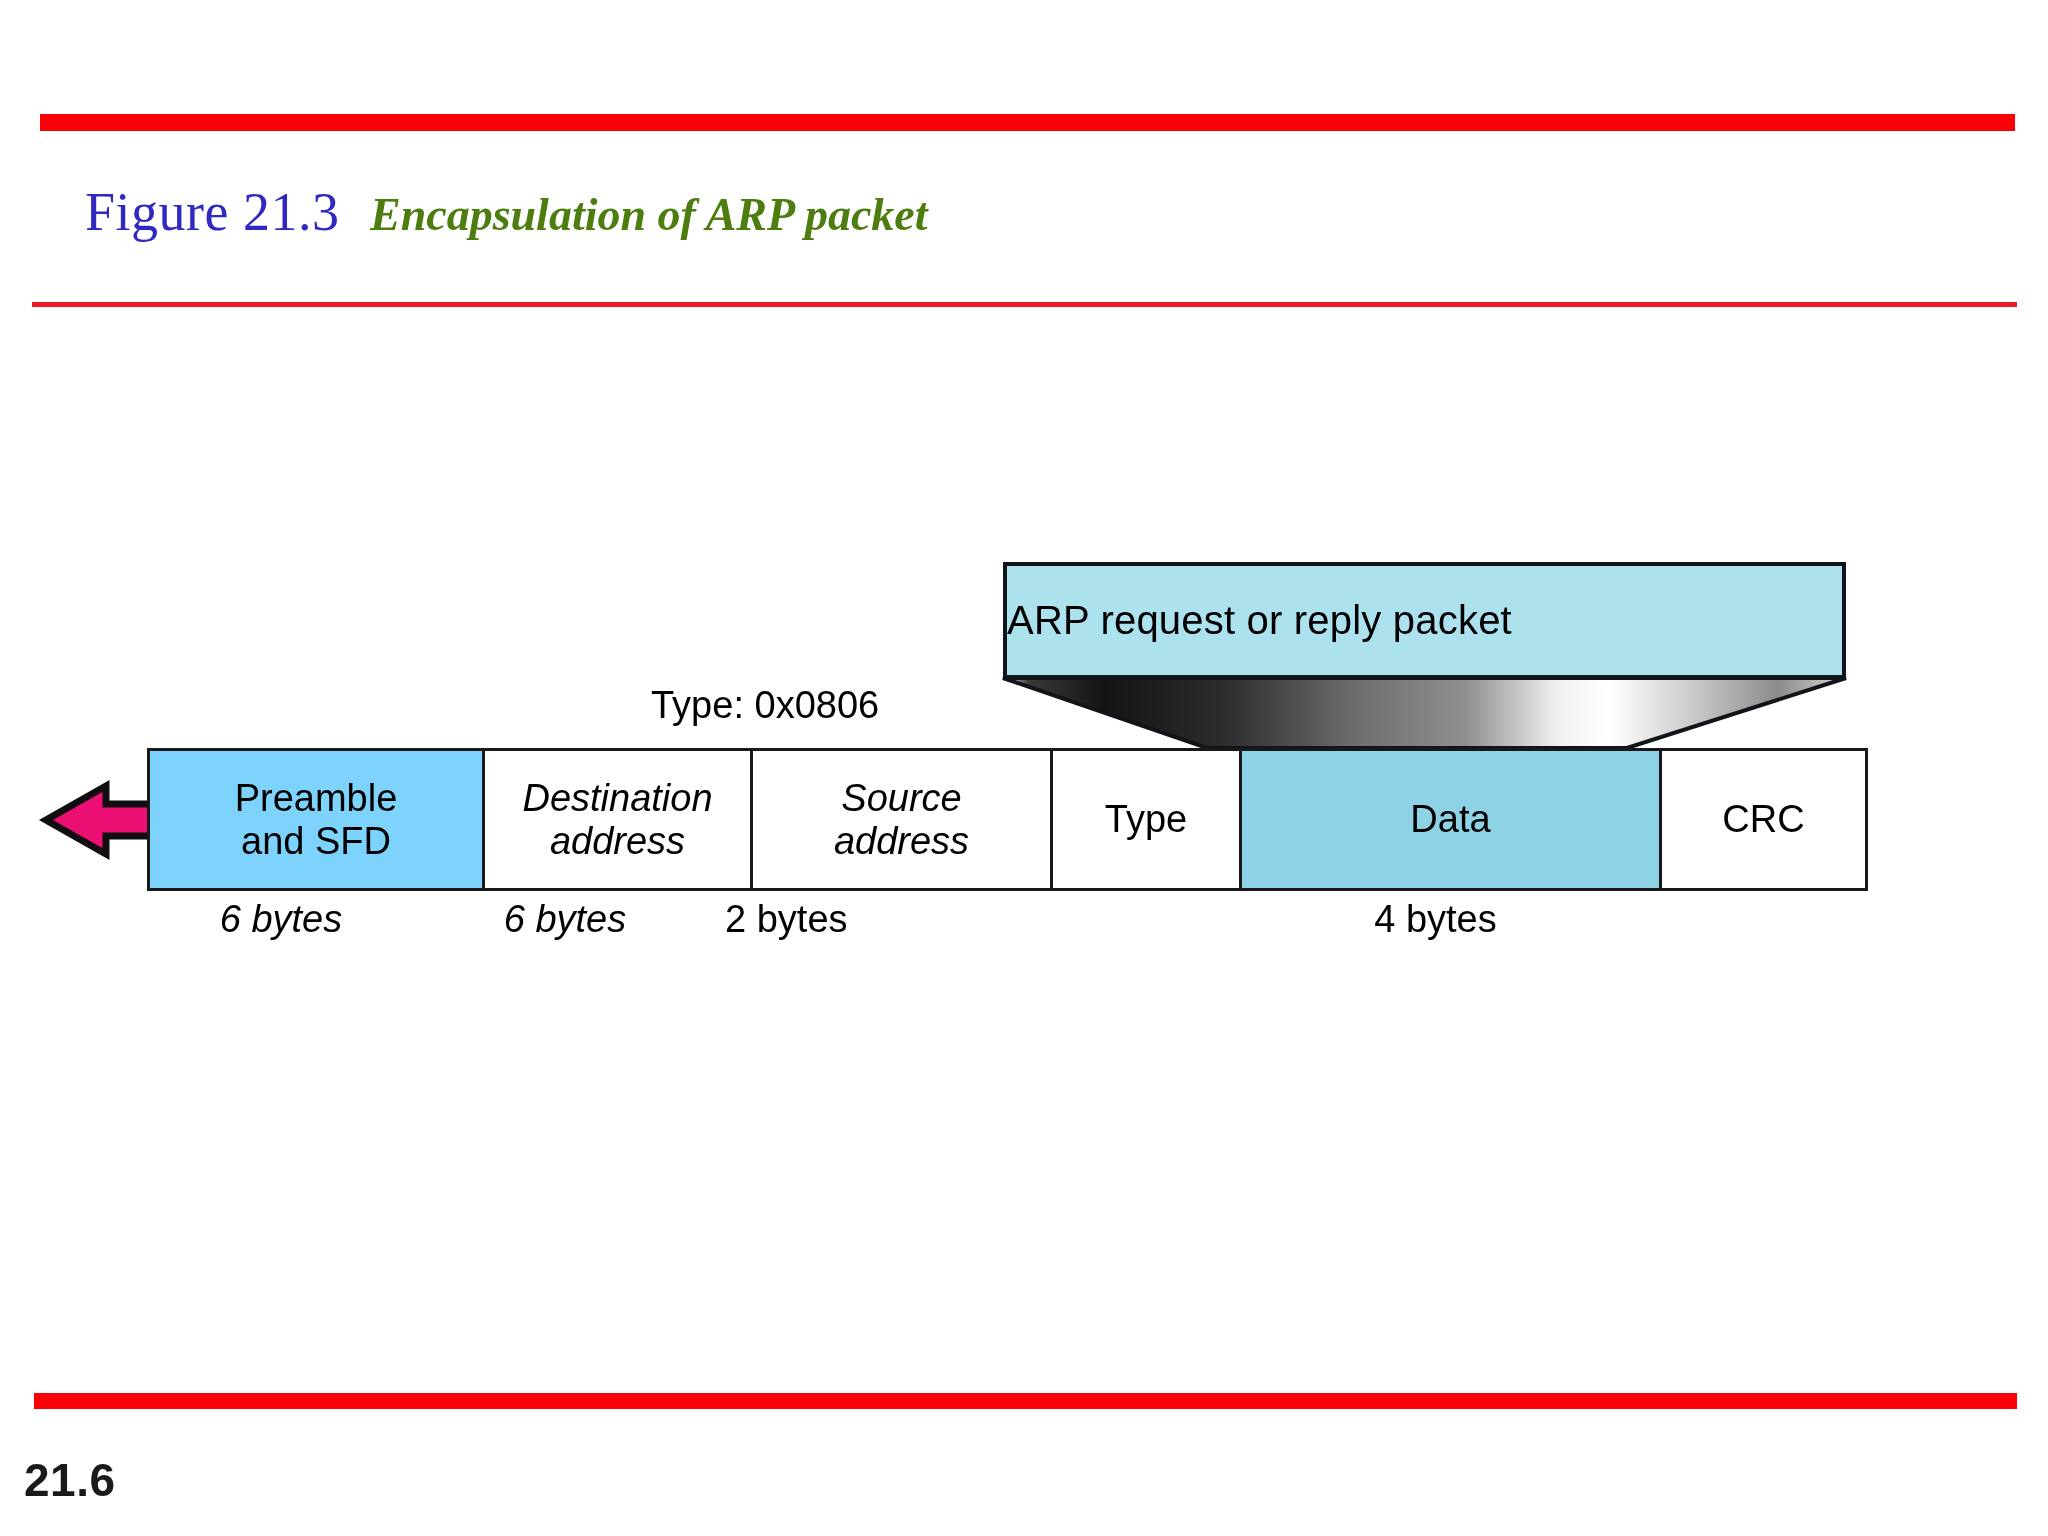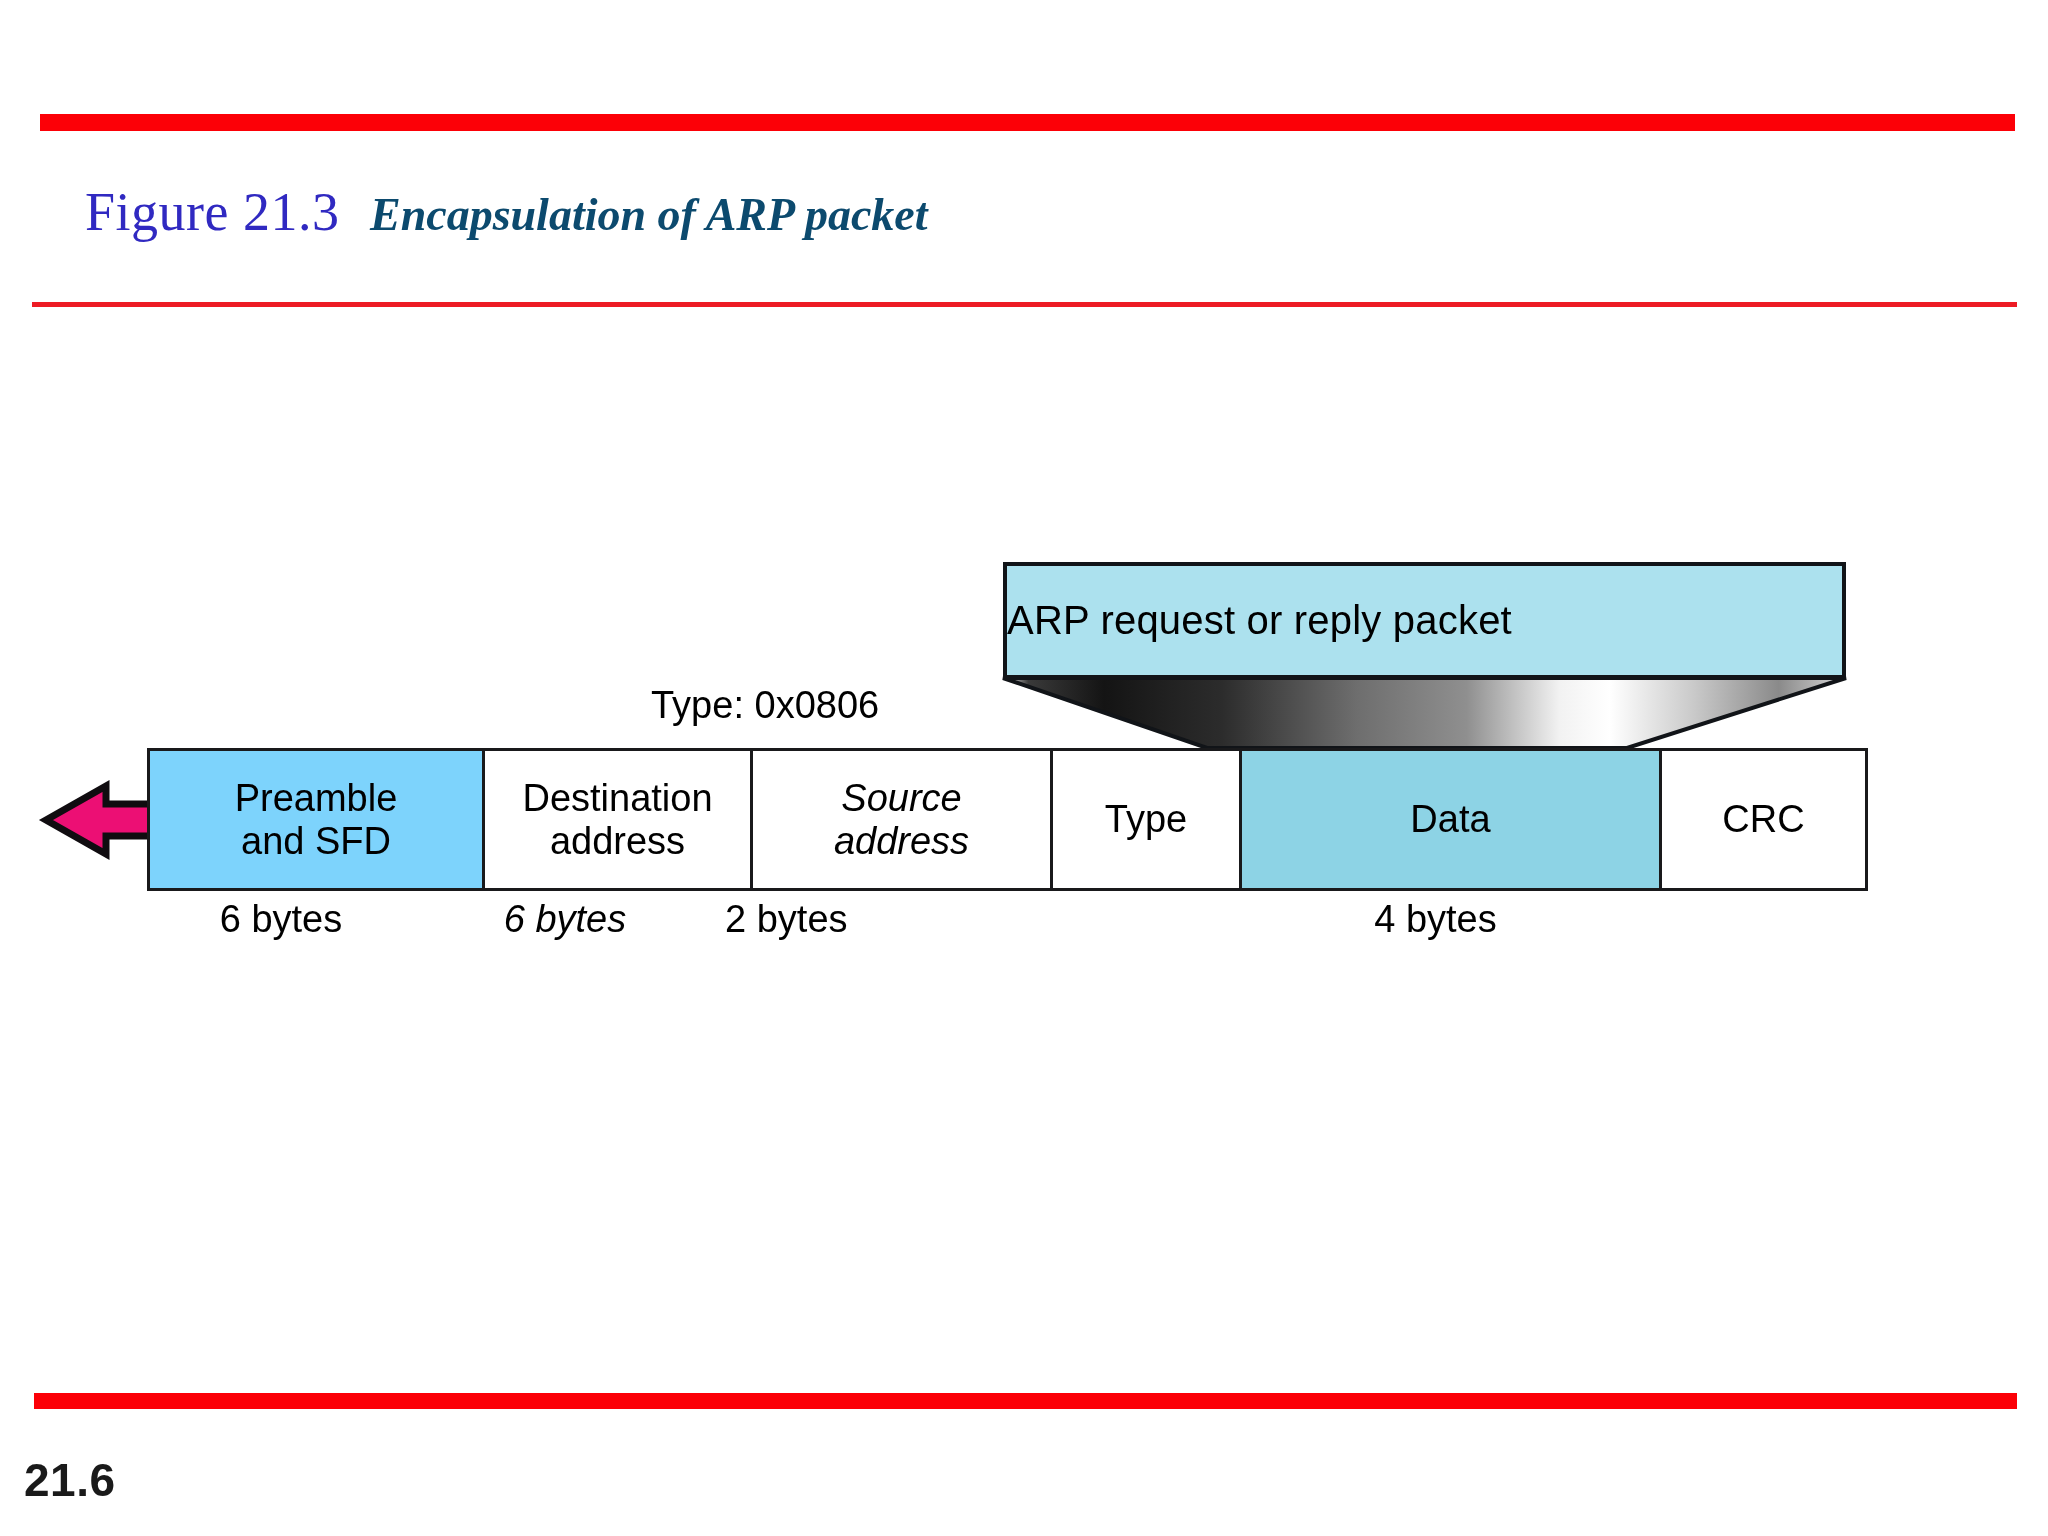--- a/index.html
+++ b/index.html
@@ -55,21 +55,21 @@
     font-weight: normal;
     font-size: 54px;
     color: #3029c1;
     letter-spacing: 0.5px;
   }
   .fig-caption {
     font-family: "Liberation Serif", serif;
     font-weight: bold;
     font-style: italic;
     font-size: 46px;
-    color: #0c4a6e;
+    color: #4d7c0f;
     margin-left: 26px;
   }
 
   
   .page-no {
     position: absolute;
     left: 24px;
     top: 1453px;
     font-family: "Liberation Sans", sans-serif;
     font-weight: bold;
@@ -142,21 +142,21 @@
     font-size: 38px;
     color: #000000;
     line-height: 1.12;
     white-space: nowrap;
   }
   .fill-gray { background: #7dd3fc; }
   .fill-blue { background: #8dd3e5; }
 
   
   .w-preamble { width: 335px; }
-  .w-dest     { width: 268px; }
+  .w-dest     { width: 268px; font-style: italic; }
   .w-src      { width: 300px; font-style: italic; }
   .w-type     { width: 189px; }
   .w-data     { width: 420px; }
   .w-crc      { width: 203px; }
 
   
   .bytes-row {
     position: absolute;
     left: 147px;
     top: 898px;

